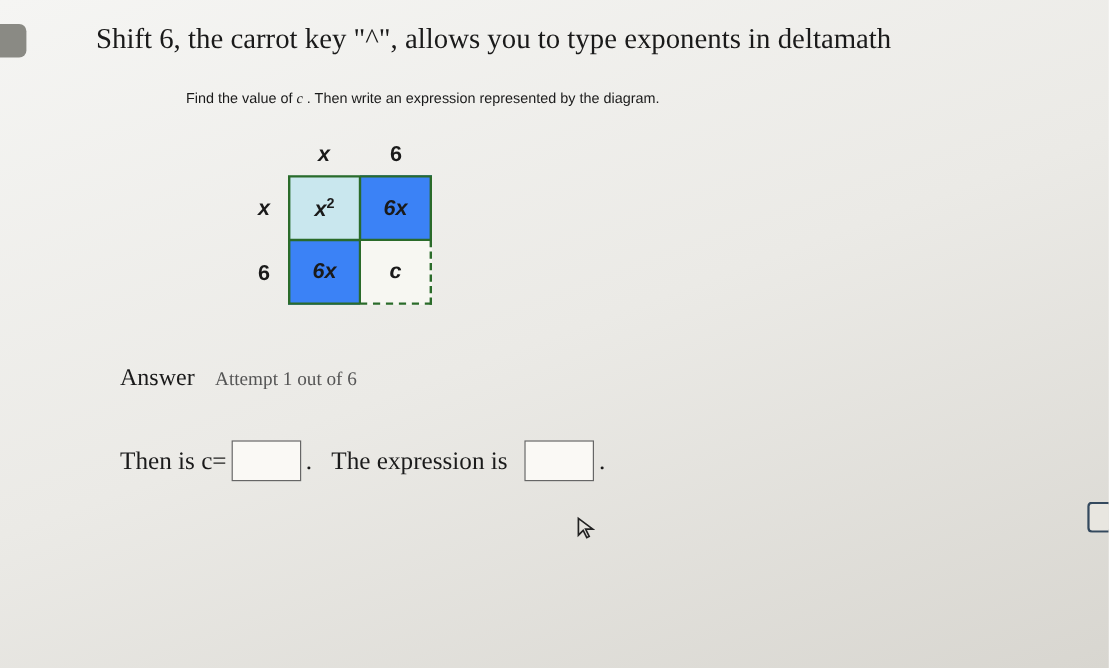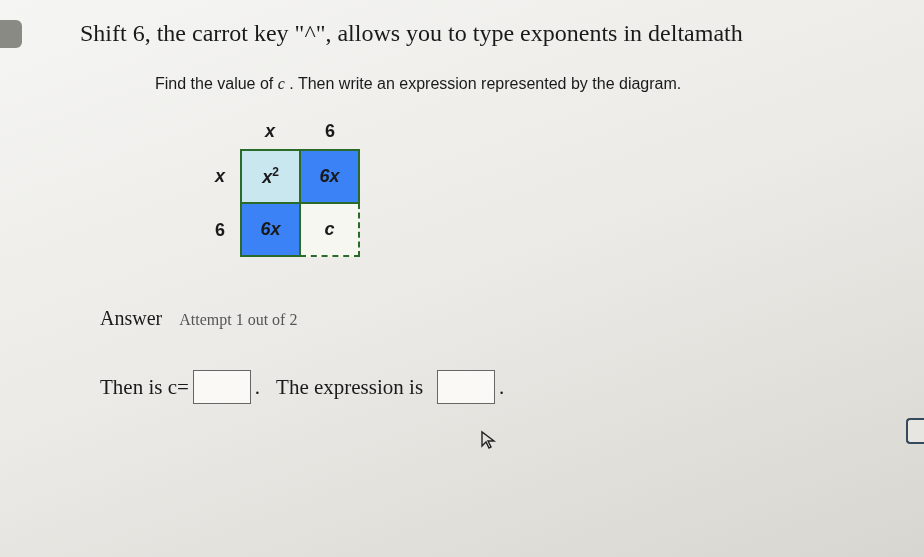--- a/index.html
+++ b/index.html
@@ -16,21 +16,21 @@
       padding: 20px 30px 20px 70px;
       position: relative;
       overflow: hidden;
     }
     .hint-text {
       font-size: 24px;
       margin-bottom: 28px;
       margin-left: 10px;
     }
     .problem-text {
-      font-size: 16px;
+      font-size: 12px;
       margin-bottom: 20px;
       margin-left: 85px;
       font-family: Arial, Helvetica, sans-serif;
     }
     .problem-text .c-var {
       font-style: italic;
       font-family: Georgia, serif;
     }
     .diagram-wrap {
       margin-left: 130px;
@@ -154,21 +154,21 @@
 
     <div class="lbl num">6</div>
     <div class="cell green bl">6x</div>
     <div class="cell white br">c</div>
   </div>
 </div>
 
 <div class="answer-section">
   <div class="answer-header">
     <span class="bold">Answer</span>
-    <span class="attempt">Attempt 1 out of 2</span>
+    <span class="attempt">Attempt 1 out of 6</span>
   </div>
   <div class="answer-line">
     <span>Then is c=</span>
     <span class="input-box"></span>
     <span>.</span>
     <span style="width:8px"></span>
     <span>The expression is</span>
     <span style="width:6px"></span>
     <span class="input-box"></span>
     <span>.</span>

